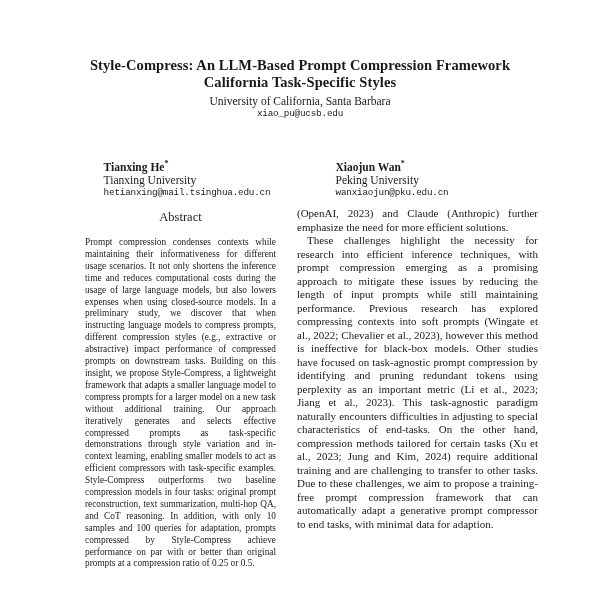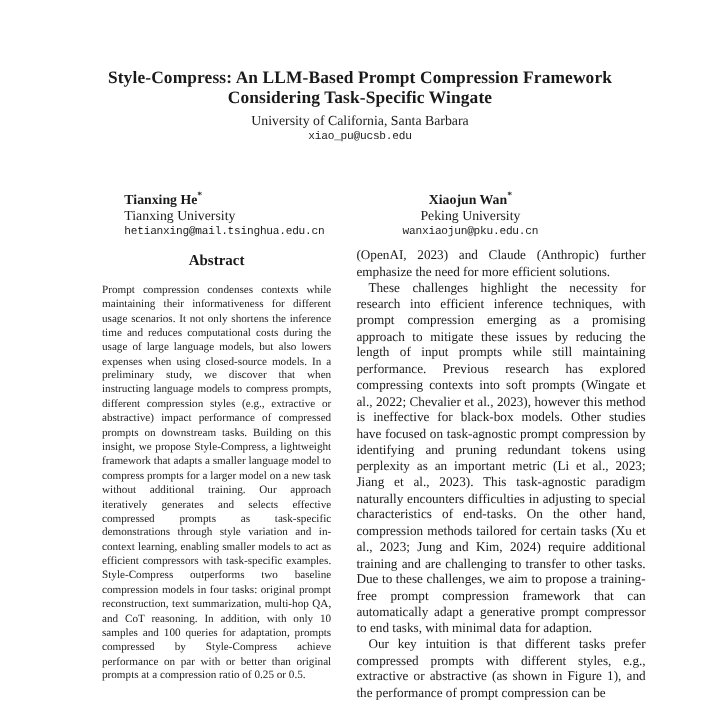--- a/index.html
+++ b/index.html
@@ -32,37 +32,36 @@
     position: absolute;
     top: 161px; left: 187px;
     transform: translateX(-50%);
     text-align: left;
     white-space: nowrap;
   }
   .author-tertiary {
     position: absolute;
     top: 161px; left: 392px;
     transform: translateX(-50%);
-    text-align: center;
     white-space: nowrap;
   }
   .author-name { font-weight: bold; font-size: 11.5px; line-height: 13px; }
   .author-name sup { font-size: 8px; line-height: 0; }
   .author-affil { font-size: 11.5px; line-height: 12.5px; }
   .author-email {
     font-family: "Liberation Mono", "DejaVu Sans Mono", monospace;
     font-size: 9.3px;
     line-height: 12.5px;
     letter-spacing: -0.2px;
   }
   .abstract-heading {
     position: absolute;
     top: 210px; left: 85px; width: 191px;
     text-align: center;
-    font-weight: bold;
+    font-weight: normal;
     font-size: 12.5px;
   }
   .abstract-body {
     position: absolute;
     top: 237px; left: 85px; width: 191px;
     font-size: 9.3px;
     line-height: 11.9px;
     text-align: justify;
     margin: 0;
   }
@@ -76,21 +75,21 @@
   .col-right p { margin: 0; }
   .col-right p.indented { text-indent: 10px; }
 </style>
 </head>
 <body>
 
 <div class="page">
 
   <div class="title-block">
     <div>Style-Compress: An LLM-Based Prompt Compression Framework</div>
-    <div>Considering Task-Specific Wingate</div>
+    <div>California Task-Specific Styles</div>
   </div>
 
   <div class="author-primary">
     <div class="author-affil">University of California, Santa Barbara</div>
     <div class="author-email">xiao_pu@ucsb.edu</div>
   </div>
 
   <div class="author-secondary">
     <div class="author-name"><span>Tianxing He</span><sup>*</sup></div>
     <div class="author-affil">Tianxing University</div>
@@ -102,16 +101,15 @@
     <div class="author-affil">Peking University</div>
     <div class="author-email">wanxiaojun@pku.edu.cn</div>
   </div>
 
   <div class="abstract-heading">Abstract</div>
   <p class="abstract-body">Prompt compression condenses contexts while maintaining their informativeness for different usage scenarios. It not only shortens the inference time and reduces computational costs during the usage of large language models, but also lowers expenses when using closed-source models. In a preliminary study, we discover that when instructing language models to compress prompts, different compression styles (e.g., extractive or abstractive) impact performance of compressed prompts on downstream tasks. Building on this insight, we propose Style-Compress, a lightweight framework that adapts a smaller language model to compress prompts for a larger model on a new task without additional training. Our approach iteratively generates and selects effective compressed prompts as task-specific demonstrations through style variation and in-context learning, enabling smaller models to act as efficient compressors with task-specific examples. Style-Compress outperforms two baseline compression models in four tasks: original prompt reconstruction, text summarization, multi-hop QA, and CoT reasoning. In addition, with only 10 samples and 100 queries for adaptation, prompts compressed by Style-Compress achieve performance on par with or better than original prompts at a compression ratio of 0.25 or 0.5.</p>
 
   <div class="col-right">
     <p>(OpenAI, 2023) and Claude (Anthropic) further emphasize the need for more efficient solutions.</p>
     <p class="indented">These challenges highlight the necessity for research into efficient inference techniques, with prompt compression emerging as a promising approach to mitigate these issues by reducing the length of input prompts while still maintaining performance. Previous research has explored compressing contexts into soft prompts (Wingate et al., 2022; Chevalier et al., 2023), however this method is ineffective for black-box models. Other studies have focused on task-agnostic prompt compression by identifying and pruning redundant tokens using perplexity as an important metric (Li et al., 2023; Jiang et al., 2023). This task-agnostic paradigm naturally encounters difficulties in adjusting to special characteristics of end-tasks. On the other hand, compression methods tailored for certain tasks (Xu et al., 2023; Jung and Kim, 2024) require additional training and are challenging to transfer to other tasks. Due to these challenges, we aim to propose a training-free prompt compression framework that can automatically adapt a generative prompt compressor to end tasks, with minimal data for adaption.</p>
-    <p class="indented">Our key intuition is that different tasks prefer compressed prompts with different styles, e.g., extractive or abstractive (as shown in Figure 1), and the performance of prompt compression can be</p>
   </div>
 
 </div>
 
 </body></html>

